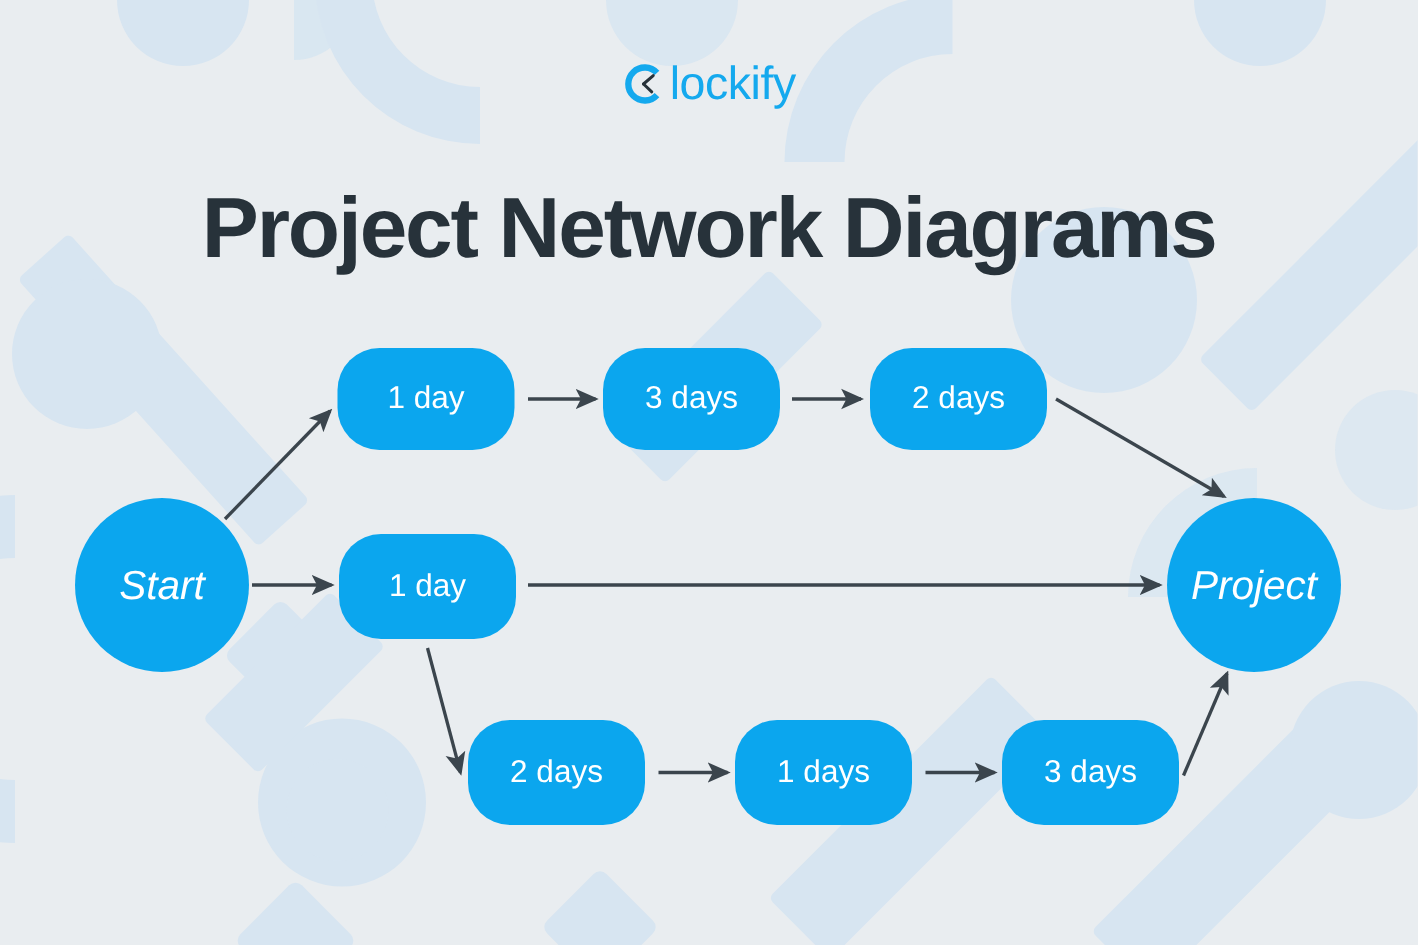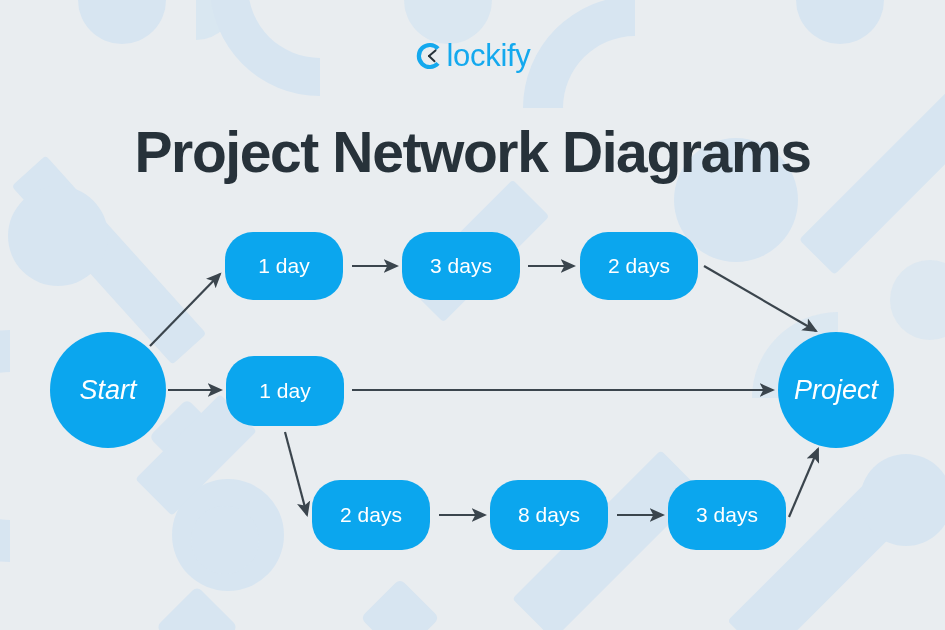--- a/index.html
+++ b/index.html
@@ -202,20 +202,20 @@
     <div class="node task" style="left:225px; top:232px; width:118px; height:68px;">1 day</div>
 
     <div class="node task" style="left:402px; top:232px; width:118px; height:68px;">3 days</div>
 
     <div class="node task" style="left:580px; top:232px; width:118px; height:68px;">2 days</div>
 
     <div class="node task" style="left:226px; top:356px; width:118px; height:70px;">1 day</div>
 
     <div class="node task" style="left:312px; top:480px; width:118px; height:70px;">2 days</div>
 
-    <div class="node task" style="left:490px; top:480px; width:118px; height:70px;">8 days</div>
+    <div class="node task" style="left:490px; top:480px; width:118px; height:70px;">1 days</div>
 
     <div class="node task" style="left:668px; top:480px; width:118px; height:70px;">3 days</div>
 
     <div class="node terminal" style="left:778px; top:332px; width:116px; height:116px;">Project</div>
 
   </div>
 </div>
 
 </body></html>

